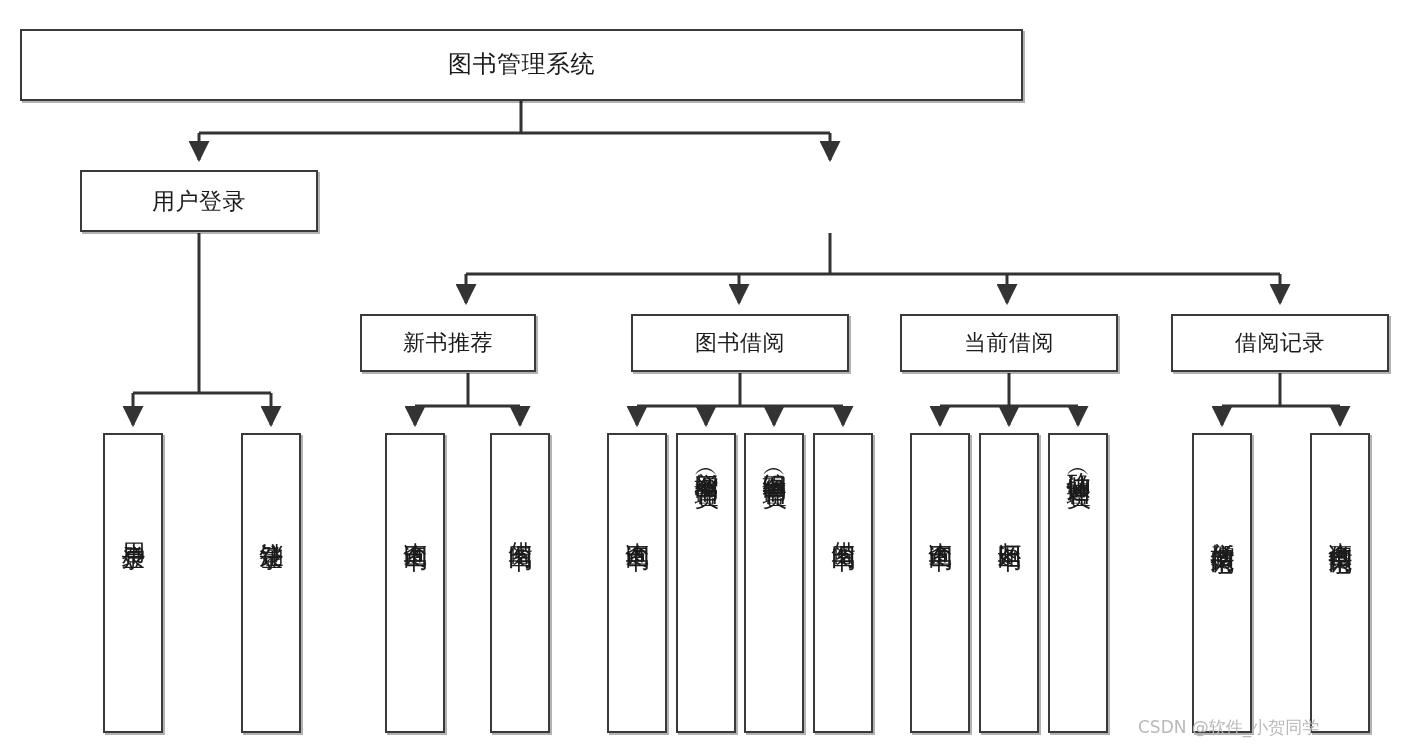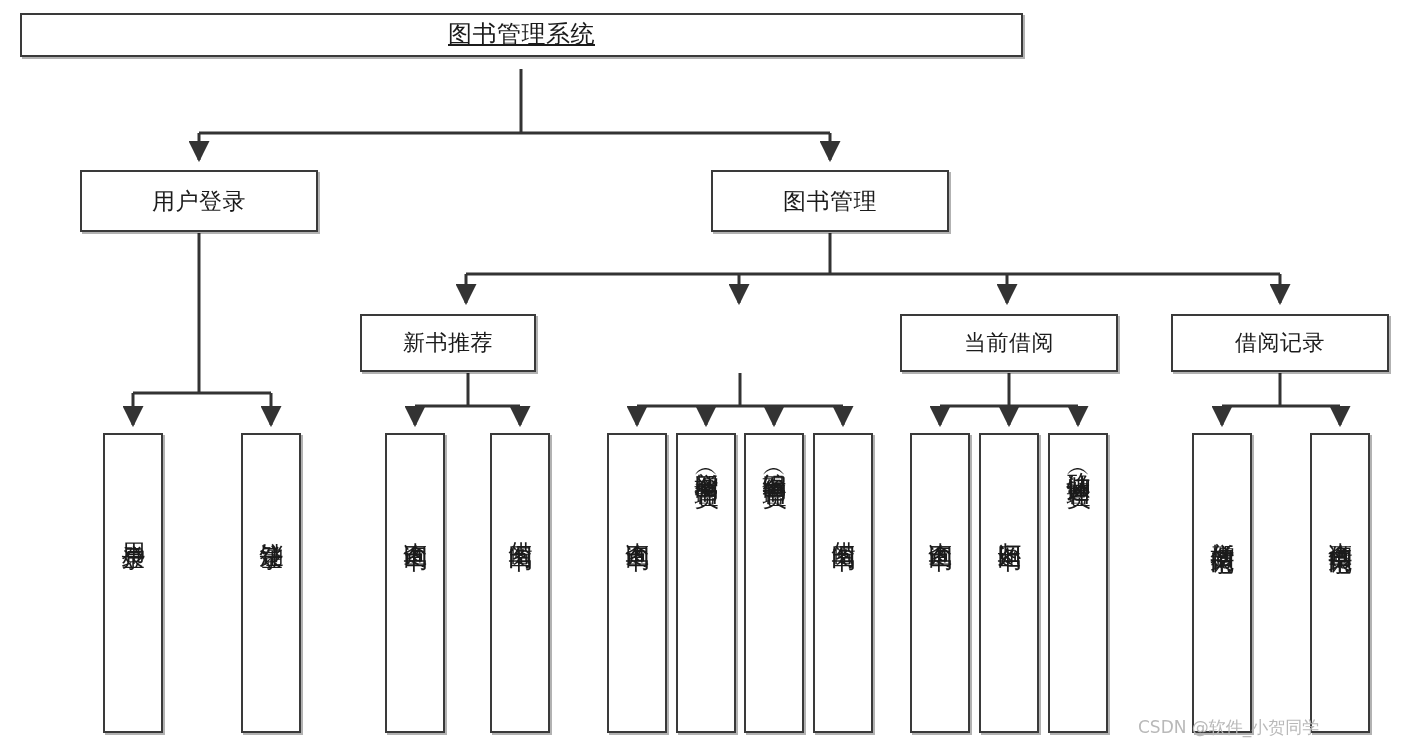--- a/index.html
+++ b/index.html
@@ -132,34 +132,34 @@
       <path d="M 1009 406 L 1009 425" marker-end="url(#arrow)"></path>
       <path d="M 1078 406 L 1078 425" marker-end="url(#arrow)"></path>
 
       <path d="M 1280 373 L 1280 406"></path>
       <path d="M 1222 406 L 1340 406"></path>
       <path d="M 1222 406 L 1222 425" marker-end="url(#arrow)"></path>
       <path d="M 1340 406 L 1340 425" marker-end="url(#arrow)"></path>
     </g>
   </svg>
 
-  <div class="node root" style="left:20px; top:13px; width:1003px; height:44px;text-decoration:underline;">
+  <div class="node root" style="left:20px; top:29px; width:1003px; height:72px;">
     <span class="label">图书管理系统</span>
   </div>
 
   <div class="node h1" style="left:80px; top:170px; width:238px; height:62px;">
     <span class="label">用户登录</span>
   </div>
-  <div class="node h1" style="left:711px; top:170px; width:238px; height:62px;">
-    <span class="label">图书管理</span>
-  </div>
 
   <div class="node h2" style="left:360px; top:314px; width:176px; height:58px;">
     <span class="label">新书推荐</span>
   </div>
+  <div class="node h2" style="left:631px; top:314px; width:218px; height:58px;">
+    <span class="label">图书借阅</span>
+  </div>
   <div class="node h2" style="left:1171px; top:314px; width:218px; height:58px;">
     <span class="label">借阅记录</span>
   </div>
   <div class="node h2" style="left:900px; top:314px; width:218px; height:58px;">
     <span class="label">当前借阅</span>
   </div>
 
   <div class="node leaf mid" style="left:103px; top:433px; width:60px; height:300px;">
     <span class="label">用户登录</span>
   </div>

